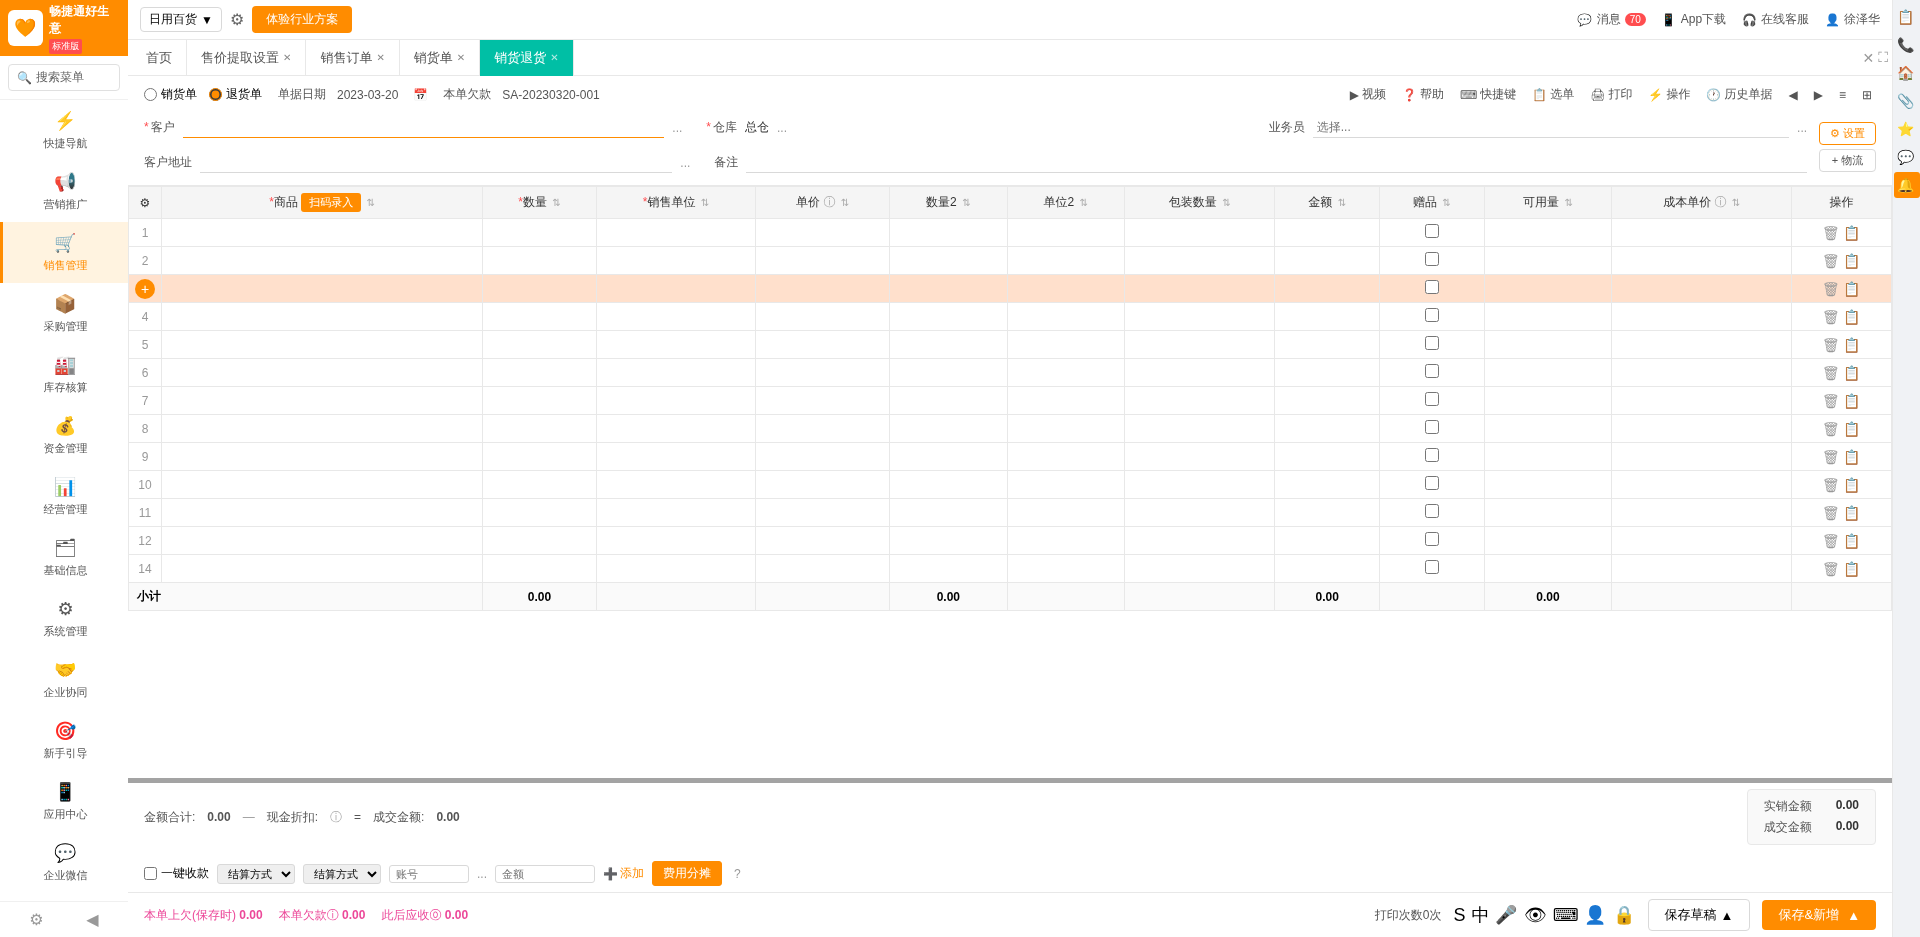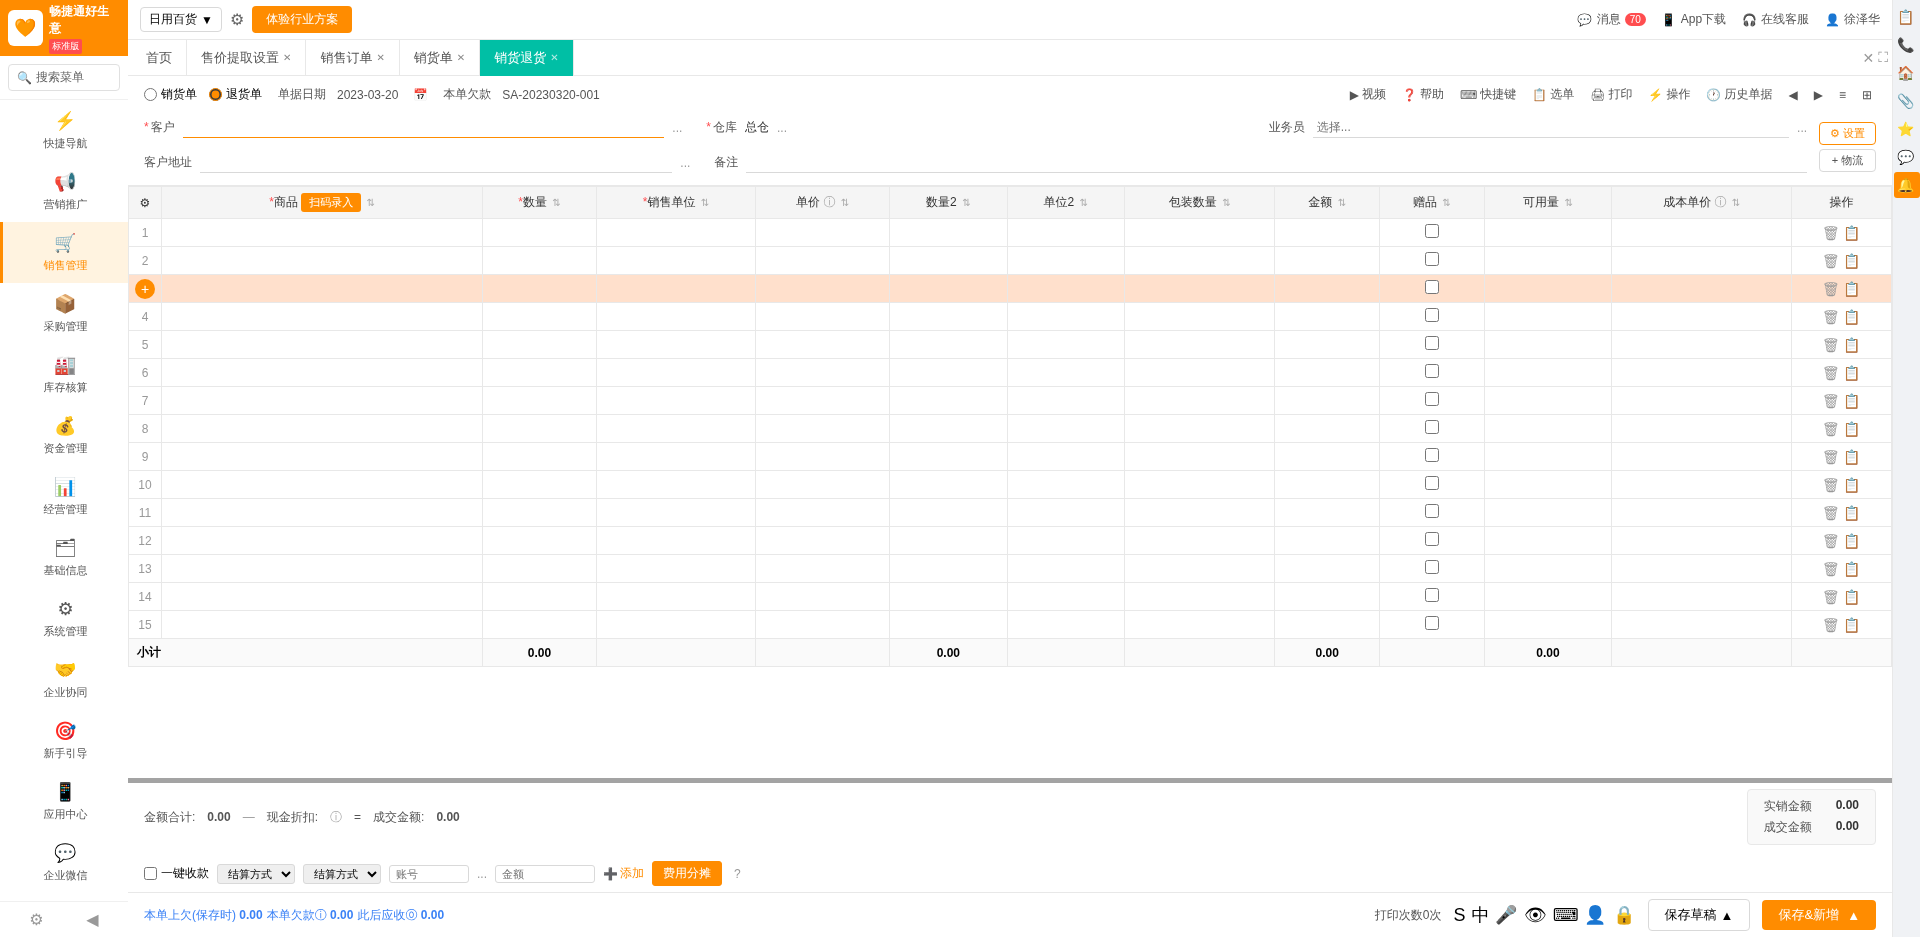--- a/index.html
+++ b/index.html
@@ -98,21 +98,21 @@
     .footer-checkbox { display: flex; align-items: center; gap: 4px; }
     .footer-select { border: 1px solid #d9d9d9; border-radius: 3px; padding: 2px 6px; font-size: 11px; }
     .footer-input { border: 1px solid #d9d9d9; border-radius: 3px; padding: 2px 6px; font-size: 11px; width: 80px; }
     .footer-dots { color: #999; cursor: pointer; }
     .add-btn { background: none; border: none; color: #ff8c00; cursor: pointer; font-size: 12px; display: flex; align-items: center; gap: 2px; }
     .fee-btn { background: #fff; border: 1px solid #d9d9d9; border-radius: 3px; padding: 3px 10px; font-size: 12px; cursor: pointer; color: #555; }
     .fee-btn.active { background: #ff8c00; color: #fff; border-color: #ff8c00; }
     .help-icon { color: #999; cursor: pointer; }
 
     .bottom-bar { background: #fff; border-top: 1px solid #e8e8e8; padding: 6px 16px; display: flex; align-items: center; justify-content: space-between; flex-shrink: 0; }
-    .bottom-stats { display: flex; gap: 4px; font-size: 12px; color: #3b82f6; }
+    .bottom-stats { display: flex; gap: 16px; font-size: 12px; color: #ec4899; }
     .bottom-right { display: flex; align-items: center; gap: 12px; }
     .print-info { font-size: 12px; color: #555; }
     .bottom-icons { display: flex; gap: 6px; }
     .bottom-icon-btn { background: none; border: none; cursor: pointer; font-size: 18px; }
     .btn-save-draft { background: #fff; border: 1px solid #d9d9d9; border-radius: 4px; padding: 6px 16px; font-size: 13px; cursor: pointer; display: flex; align-items: center; gap: 4px; }
     .btn-save-new { background: #ff8c00; color: #fff; border: none; border-radius: 4px; padding: 6px 16px; font-size: 13px; cursor: pointer; display: flex; align-items: center; gap: 8px; }
 
     
     .right-tools { width: 28px; background: #f0f2f5; display: flex; flex-direction: column; align-items: center; padding: 4px 0; gap: 2px; border-left: 1px solid #e8e8e8; flex-shrink: 0; }
     .right-tool-btn { background: none; border: none; cursor: pointer; width: 26px; height: 26px; display: flex; align-items: center; justify-content: center; color: #999; font-size: 14px; border-radius: 3px; }
@@ -655,61 +655,21 @@
               <td></td>
               <td></td>
               <td>
                 <div class="action-btns">
                   <button class="action-btn">🗑</button>
                   <button class="action-btn">📋</button>
                 </div>
               </td>
             </tr>
           <tr>
-              <td class="row-num">13</td>
-              <td></td>
-              <td></td>
-              <td></td>
-              <td></td>
-              <td></td>
-              <td></td>
-              <td></td>
-              <td></td>
-              <td class="checkbox-cell"><input type="checkbox" style=""></td>
-              <td></td>
-              <td></td>
-              <td>
-                <div class="action-btns">
-                  <button class="action-btn">🗑</button>
-                  <button class="action-btn">📋</button>
-                </div>
-              </td>
-            </tr>
-          <tr>
               <td class="row-num">14</td>
-              <td></td>
-              <td></td>
-              <td></td>
-              <td></td>
-              <td></td>
-              <td></td>
-              <td></td>
-              <td></td>
-              <td class="checkbox-cell"><input type="checkbox" style=""></td>
-              <td></td>
-              <td></td>
-              <td>
-                <div class="action-btns">
-                  <button class="action-btn">🗑</button>
-                  <button class="action-btn">📋</button>
-                </div>
-              </td>
-            </tr>
-          <tr>
-              <td class="row-num">15</td>
               <td></td>
               <td></td>
               <td></td>
               <td></td>
               <td></td>
               <td></td>
               <td></td>
               <td></td>
               <td class="checkbox-cell"><input type="checkbox" style=""></td>
               <td></td>

